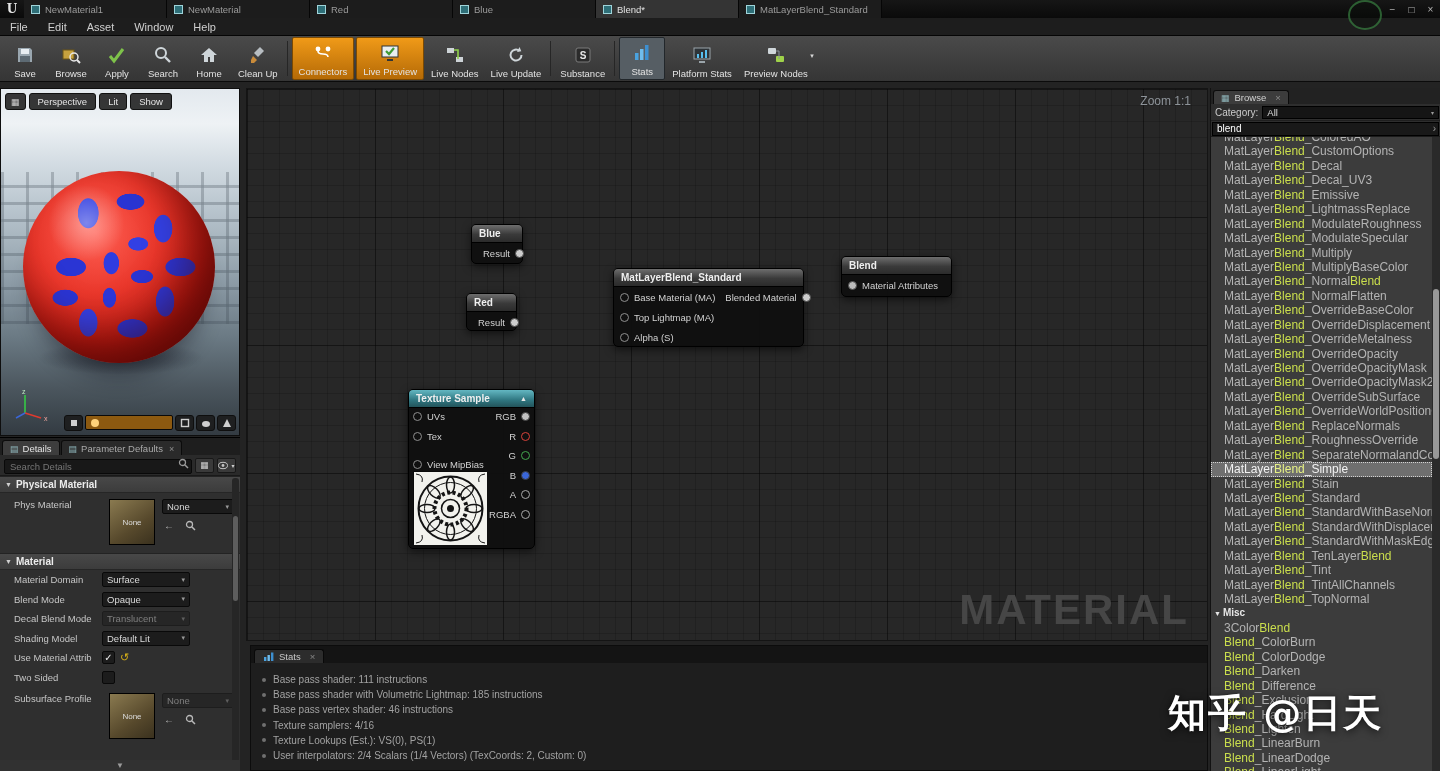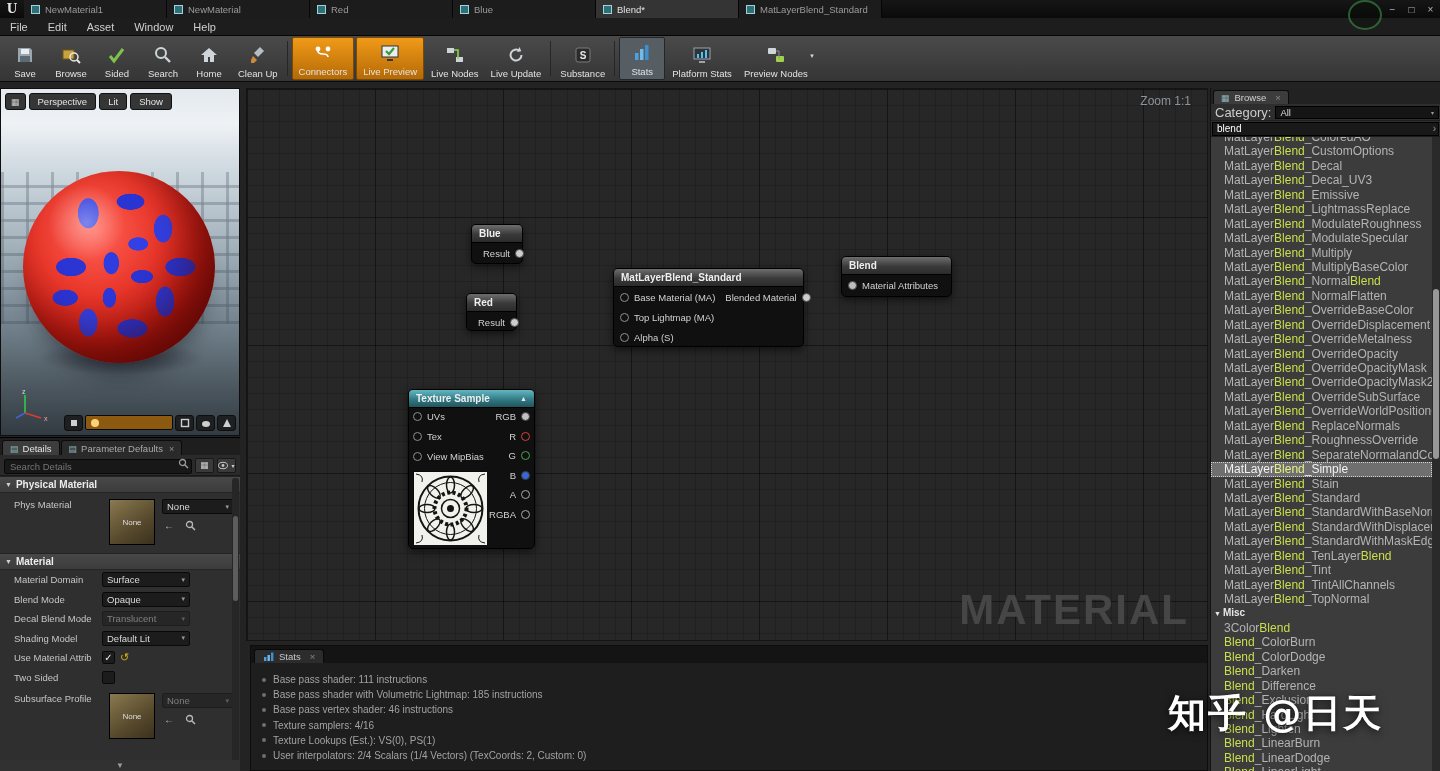--- a/index.html
+++ b/index.html
@@ -129,21 +129,21 @@
 .stat-line{height:15.2px;display:flex;align-items:center;gap:7px;font-size:10px;color:#a2a2a2;white-space:nowrap}
 .stat-line .dot{width:4px;height:4px;border-radius:50%;background:#6f6f6f;flex:none}
 
 
 #palette{position:absolute;left:1210px;top:88px;width:230px;height:683px;background:#3c3c3c;border-left:1px solid #121212;overflow:hidden}
 #pal-tabbar{height:16px;background:#222;display:flex;align-items:flex-end;padding-left:2px}
 #pal-tab{display:flex;align-items:center;gap:5px;background:#3c3c3c;border:1px solid #0b0b0b;border-bottom:none;border-radius:3px 3px 0 0;padding:1px 7px;font-size:9.5px;color:#d2d2d2}
 #pal-tab .x{color:#8a8a8a;margin-left:4px}
 #pal-tab .gi{color:#8fb6bb;font-size:9px}
 #pal-category{height:17px;background:#2e2e2e;display:flex;align-items:center;gap:4px;padding:0 1px 0 4px;border-bottom:1px solid #1f1f1f}
-#pal-category .lbl{font-size:13px;color:#cccccc;flex:none}
+#pal-category .lbl{font-size:10px;color:#cccccc;flex:none}
 #pal-cat-select{flex:1;height:13px;background:#151515;border:1px solid #000;color:#ddd;font-size:9.5px;display:flex;align-items:center;justify-content:space-between;padding:0 4px}
 #pal-search-row{height:16px;display:flex;align-items:center;background:#2e2e2e;padding:0 1px;border-bottom:1px solid #1b1b1b;position:relative}
 #pal-search{flex:1;height:14px;background:#191919;border:1px solid #000;color:#fff;font-size:10px;padding:0 14px 0 4px;outline:none}
 #pal-search-chev{position:absolute;right:4px;color:#9a9a9a;font-size:10px}
 #pal-list{position:absolute;left:0;right:8px;top:49px;bottom:0;overflow:hidden}
 #pal-list-inner{margin-top:-7px}
 .pal-item{height:14.45px;line-height:14.45px;padding-left:13px;font-size:12px;color:#b4b4b4;white-space:nowrap;overflow:hidden}
 .pal-item .hl{color:#cbdf4d}
 .pal-item.selected{background:#6f6f6f;outline:1px dotted #d2d2d2;outline-offset:-1px;color:#f2f2f2}
 .pal-item.selected .hl{color:#e6f185}
@@ -225,21 +225,21 @@
           </svg>
         </div>
         <div>Browse</div>
       </div>
       <div class="tb-btn">
         <div class="ticn">
           <svg width="20" height="20">
             <path d="M3 11l4 5 9-12" stroke="#7ec24a" stroke-width="3" fill="none"></path>
           </svg>
         </div>
-        <div>Sided</div>
+        <div>Apply</div>
       </div>
       <div class="tb-btn">
         <div class="ticn">
           <svg width="20" height="20">
             <circle cx="8" cy="8" r="5" fill="none" stroke="#cfd6da" stroke-width="2"></circle>
             <line x1="12" y1="12" x2="17" y2="17" stroke="#cfd6da" stroke-width="2.4"></line>
           </svg>
         </div>
         <div>Search</div>
       </div>
@@ -580,21 +580,21 @@
             <span class="coll">▲</span>
           </div>
           <div class="tx-in" style="top: 21px;">
             <span class="pin in"></span>
             <span>UVs</span>
           </div>
           <div class="tx-in" style="top: 41px;">
             <span class="pin in"></span>
             <span>Tex</span>
           </div>
-          <div class="tx-in" style="top: 61px;">
+          <div class="tx-in" style="top: 69px;">
             <span class="pin in"></span>
             <span>View MipBias</span>
           </div>
           <div class="tx-out" style="top: 21px;">
             <span>RGB</span>
             <span class="pin" style="background:#c0c0c0;border:1px solid #3c3c3c"></span>
           </div>
           <div class="tx-out" style="top: 40.6px;">
             <span>R</span>
             <span class="pin" style="background:transparent;border:1.5px solid #d8423a"></span>

